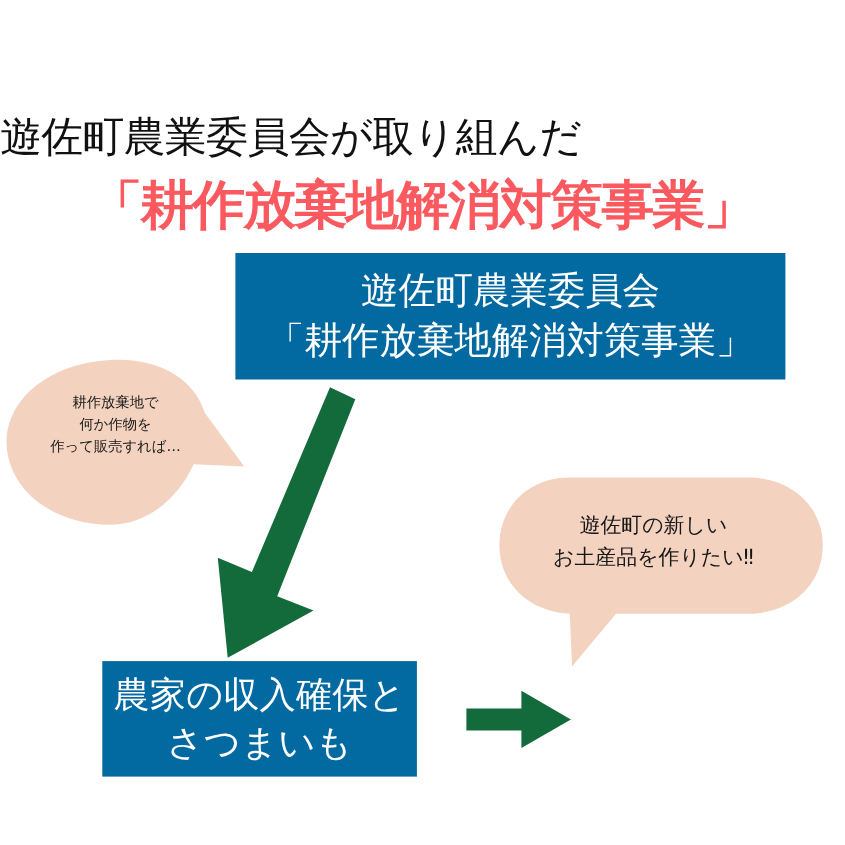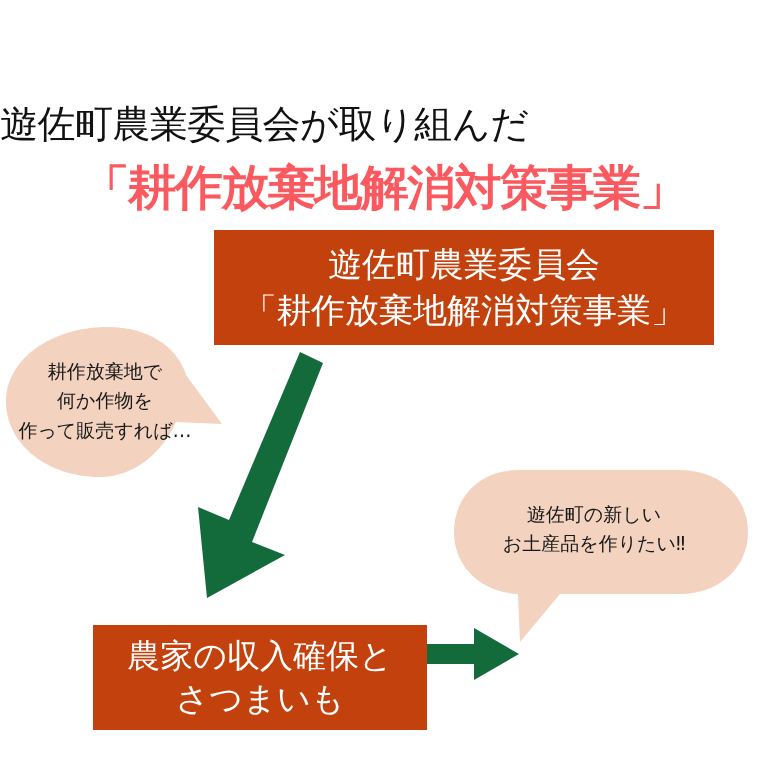--- a/index.html
+++ b/index.html
@@ -79,21 +79,21 @@
     font-weight: 700;
     color: #FA5A5F;
     white-space: nowrap;
     line-height: 1.1;
     letter-spacing: -1.5px;
   }
 
   
   .brown-box {
     position: absolute;
-    background: #c2410c;
+    background: #0369a1;
     color: #FFFFFF;
     display: flex;
     flex-direction: column;
     align-items: center;
     justify-content: center;
     text-align: center;
     box-sizing: border-box;
   }
   .brown-box .bline {
     display: block;
@@ -105,25 +105,24 @@
     top: 230px;
     width: 500px;
     height: 115px;
     font-size: 34px;
     line-height: 1.35;
   }
 
   #box-income {
     left: 93px;
     top: 601px;
-    width: 334px;
+    width: 286px;
     height: 105px;
     font-size: 33px;
     line-height: 1.28;
-    margin-top: 24px;
   }
 
   #box-product {
     left: 519px;
     top: 601px;
     width: 241px;
     height: 105px;
     font-size: 33px;
     line-height: 1.28;
   }
@@ -144,25 +143,25 @@
     color: #171717;
     white-space: nowrap;
   }
   .bubble-text .bline { display: block; }
 
   #bubble-left { left: 0px; top: 327px; width: 270px; height: 160px; }
   #bubble-left .bubble-text {
     left: 10px;
     top: 30px;
     width: 190px;
-    font-size: 19px;
+    font-size: 13px;
     line-height: 1.55;
   }
 
-  #bubble-right { left: 448px; top: 434px; width: 310px; height: 175px; margin-top: 36px; }
+  #bubble-right { left: 448px; top: 434px; width: 310px; height: 175px; }
   #bubble-right .bubble-text {
     left: 18px;
     top: 30px;
     width: 256px;
     font-size: 19px;
     line-height: 1.55;
   }
 
   
   .arrow-svg {

